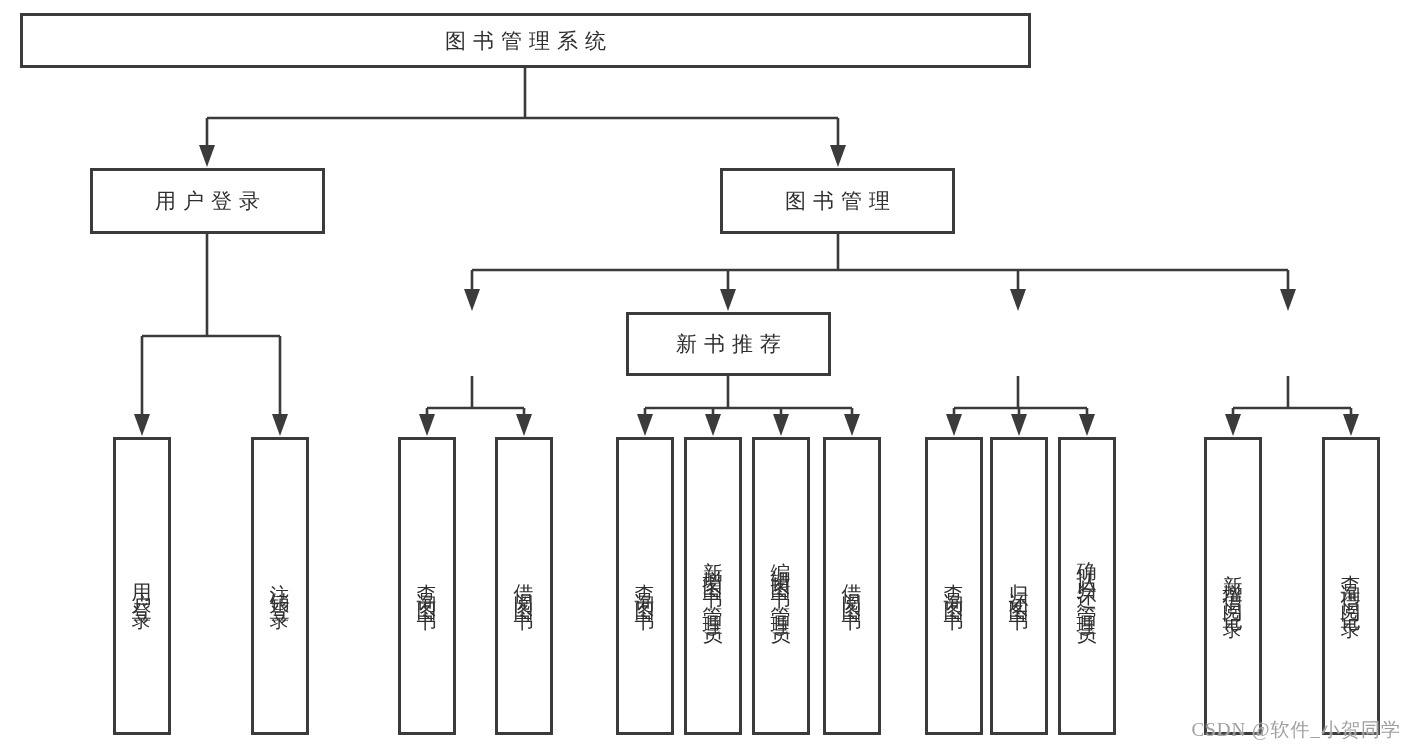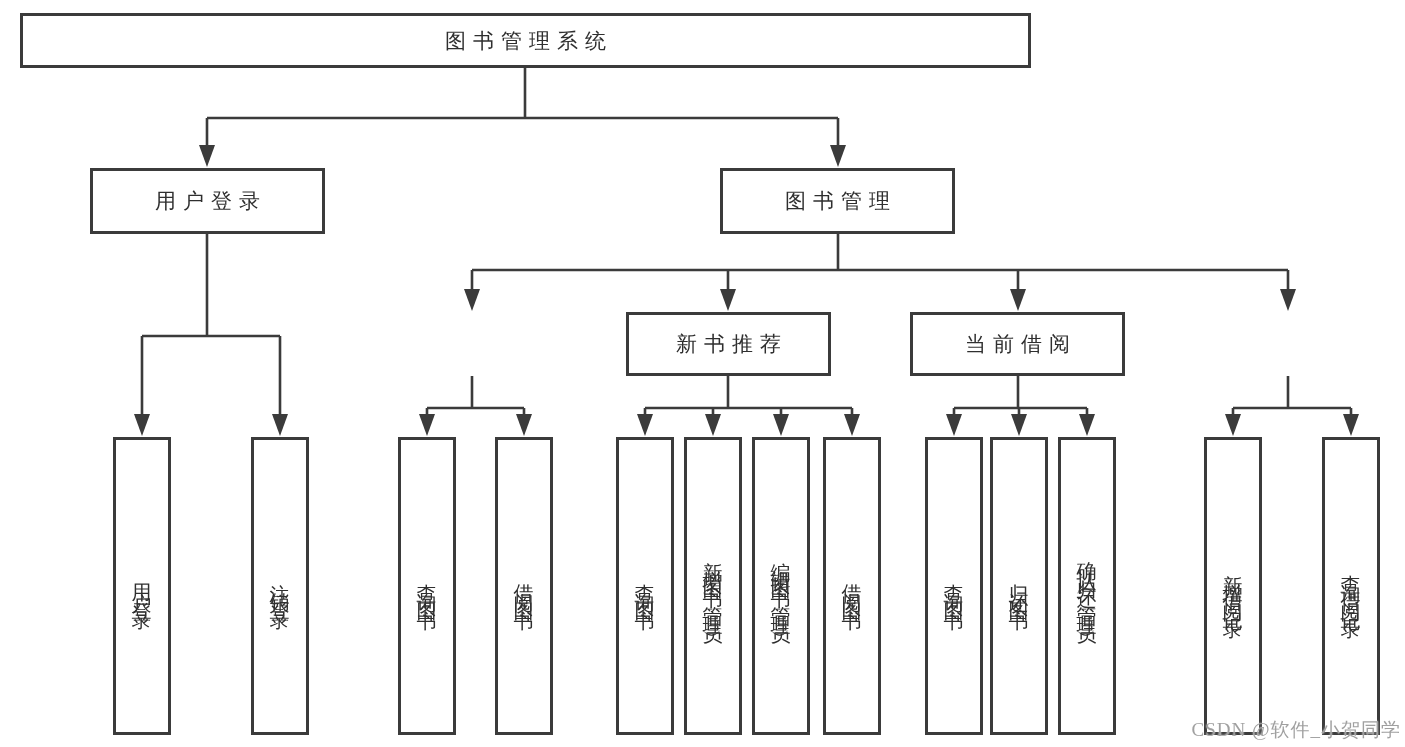--- a/index.html
+++ b/index.html
@@ -82,23 +82,20 @@
   <div class="node" style="left:82px;top:168px;width:235px;height:66px">
     <span class="h-label">用户登录</span>
   </div>
   <div class="node" style="left:712px;top:168px;width:235px;height:66px">
     <span class="h-label">图书管理</span>
   </div>
 
   <div class="node" style="left:618px;top:312px;width:205px;height:64px">
     <span class="h-label">新书推荐</span>
   </div>
-  <div class="node" style="left:902px;top:312px;width:215px;height:64px">
-    <span class="h-label">当前借阅</span>
-  </div>
 
   <div class="node" style="left:105px;top:437px;width:58px;height:298px">
     <span class="v-label">用户登录</span>
   </div>
   <div class="node" style="left:243px;top:437px;width:58px;height:298px">
     <span class="v-label">注销登录</span>
   </div>
 
   <div class="node" style="left:390px;top:437px;width:58px;height:298px">
     <span class="v-label">查询图书</span>

